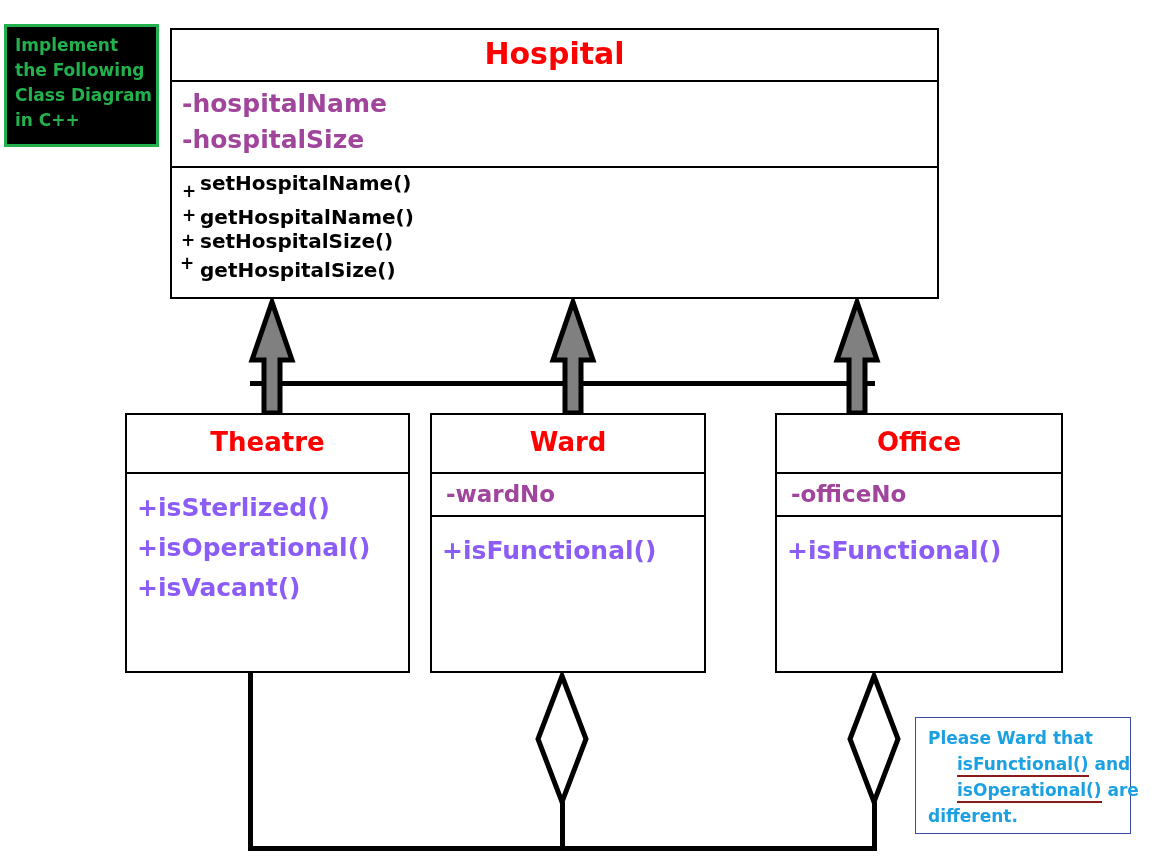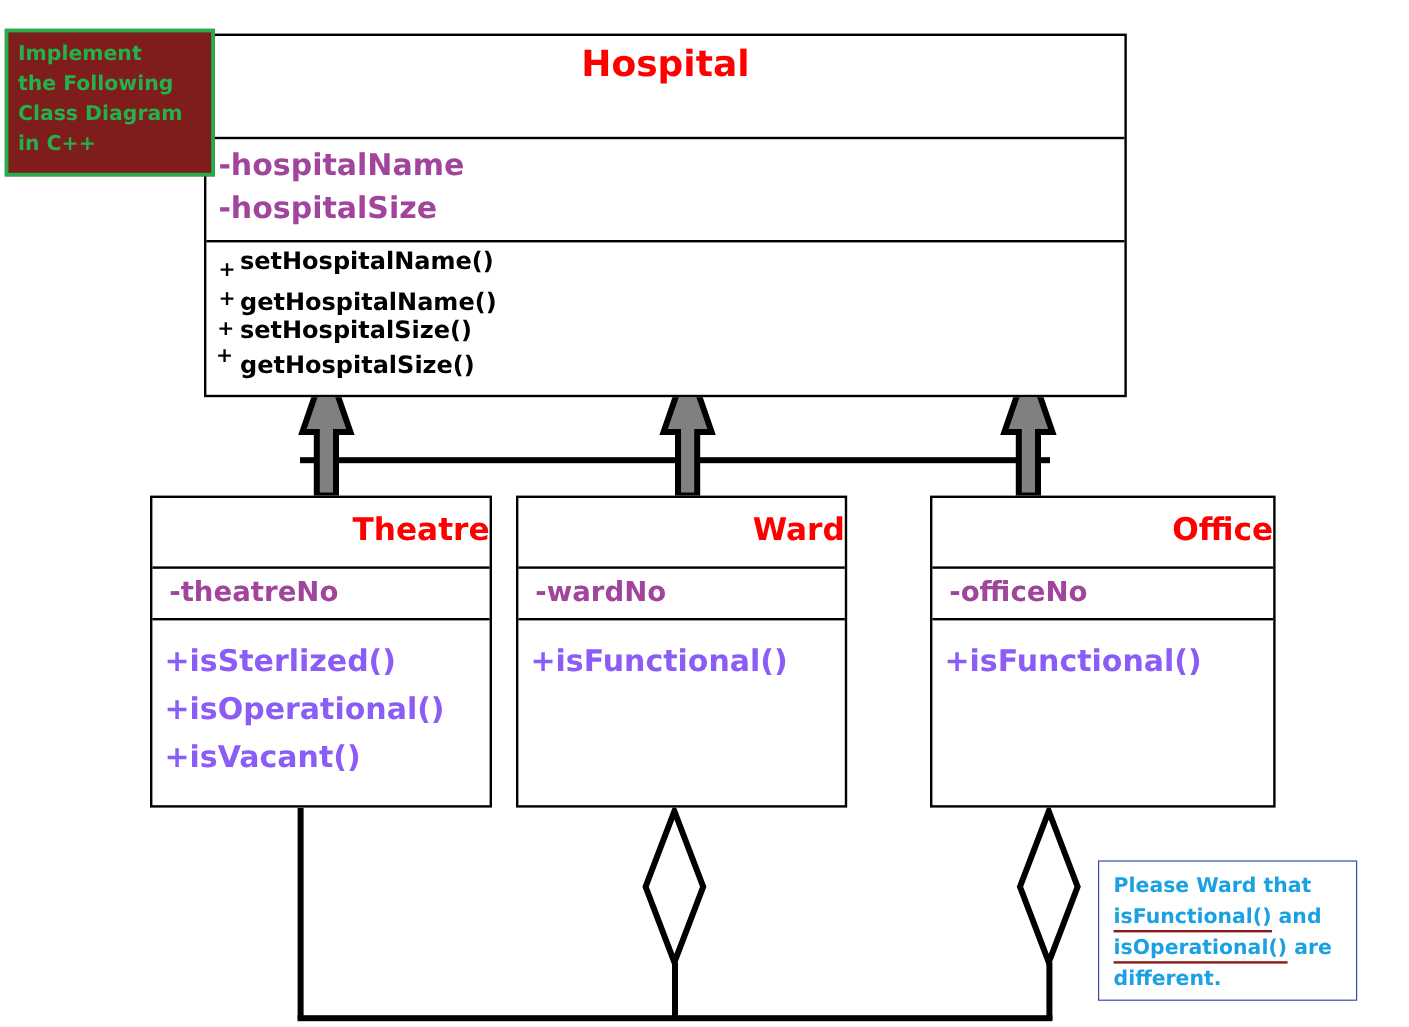--- a/index.html
+++ b/index.html
@@ -19,25 +19,25 @@
     overflow: hidden;
   }
 
   
   .abs { position: absolute; }
 
   
   #instruction-box {
     left: 4px;
     top: 24px;
-    width: 175px;
+    width: 155px;
     height: 123px;
     border: 3px solid #22b14c;
     box-sizing: border-box;
-    background: #7f1d1d;
+    background: #000000;
     padding: 6px 6px 0 8px;
     z-index: 6;
   }
   #instruction-box .line {
     color: #22b14c;
     font-weight: bold;
     font-size: 17px;
     line-height: 25px;
     white-space: nowrap;
   }
@@ -67,27 +67,27 @@
     font-weight: bold;
     white-space: nowrap;
   }
   .meth-line {
     color: #8b5cf6;
     font-weight: bold;
     white-space: nowrap;
   }
 
   
-  #hospital-box { left: 170px; top: 28px; width: 769px; height: 303px; }
+  #hospital-box { left: 170px; top: 28px; width: 769px; height: 271px; }
   #hospital-title-section { height: 50px; }
   #hospital-title-section .class-title {
     font-size: 30px;
     line-height: 48px;
   }
-  #hospital-attrs-section { height: 86px; padding: 4px 0 0 10px; margin-top: 34px; }
+  #hospital-attrs-section { height: 86px; padding: 4px 0 0 10px; }
   #hospital-attrs-section .attr-line {
     font-size: 25px;
     line-height: 36px;
   }
   #hospital-methods-section { height: 131px; padding: 6px 0 0 0; }
   .meth-row {
     position: relative;
     height: 27px;
     padding-left: 10px;
     white-space: nowrap;
@@ -102,21 +102,21 @@
     position: absolute;
     color: #000000;
     font-weight: bold;
     font-size: 20px;
     white-space: nowrap;
   }
 
   
   .sub-box { top: 413px; height: 260px; }
   .sub-title-section { height: 57px; }
-  .sub-title-section .class-title { font-size: 26px; line-height: 54px; text-align: right; }
+  .sub-title-section .class-title { font-size: 26px; line-height: 54px; }
   .sub-attr-section { height: 43px; padding-left: 14px; }
   .sub-attr-section .attr-line { font-size: 23px; line-height: 40px; }
   .sub-meth-section { padding: 14px 0 0 10px; }
   .sub-meth-section .meth-line {
     font-size: 25px;
     line-height: 40px;
   }
 
   #theatre-box { left: 125px; width: 285px; }
   #ward-box    { left: 430px; width: 276px; }
@@ -137,20 +137,21 @@
   #note-box .note-line {
     color: #1ba1e2;
     font-weight: bold;
     font-size: 17px;
     line-height: 26px;
     white-space: nowrap;
   }
   #note-box .u {
     border-bottom: 2px solid #8b1a1a;
     padding-bottom: 1px;
+    margin-left: 29px;
   }
 
   
   .conn-line { background: #000000; z-index: 2; }
   svg.overlay {
     position: absolute;
     left: 0;
     top: 0;
     width: 1174px;
     height: 856px;
@@ -215,23 +216,20 @@
         <span class="plus" style="left:8px; top:-2px;">+</span>
         <span class="mname" style="left:28px; top:3px;text-align:right;">getHospitalSize()</span>
       </div>
     </div>
   </div>
 
   <div class="abs uml-box sub-box" id="theatre-box">
     <div class="uml-section sub-title-section">
       <div class="class-title">Theatre</div>
     </div>
-    <div class="uml-section sub-attr-section">
-      <div class="attr-line">-theatreNo</div>
-    </div>
     <div class="uml-section sub-meth-section">
       <div class="meth-line">+isSterlized()</div>
       <div class="meth-line">+isOperational()</div>
       <div class="meth-line">+isVacant()</div>
     </div>
   </div>
 
   <div class="abs uml-box sub-box" id="ward-box">
     <div class="uml-section sub-title-section">
       <div class="class-title">Ward</div>

